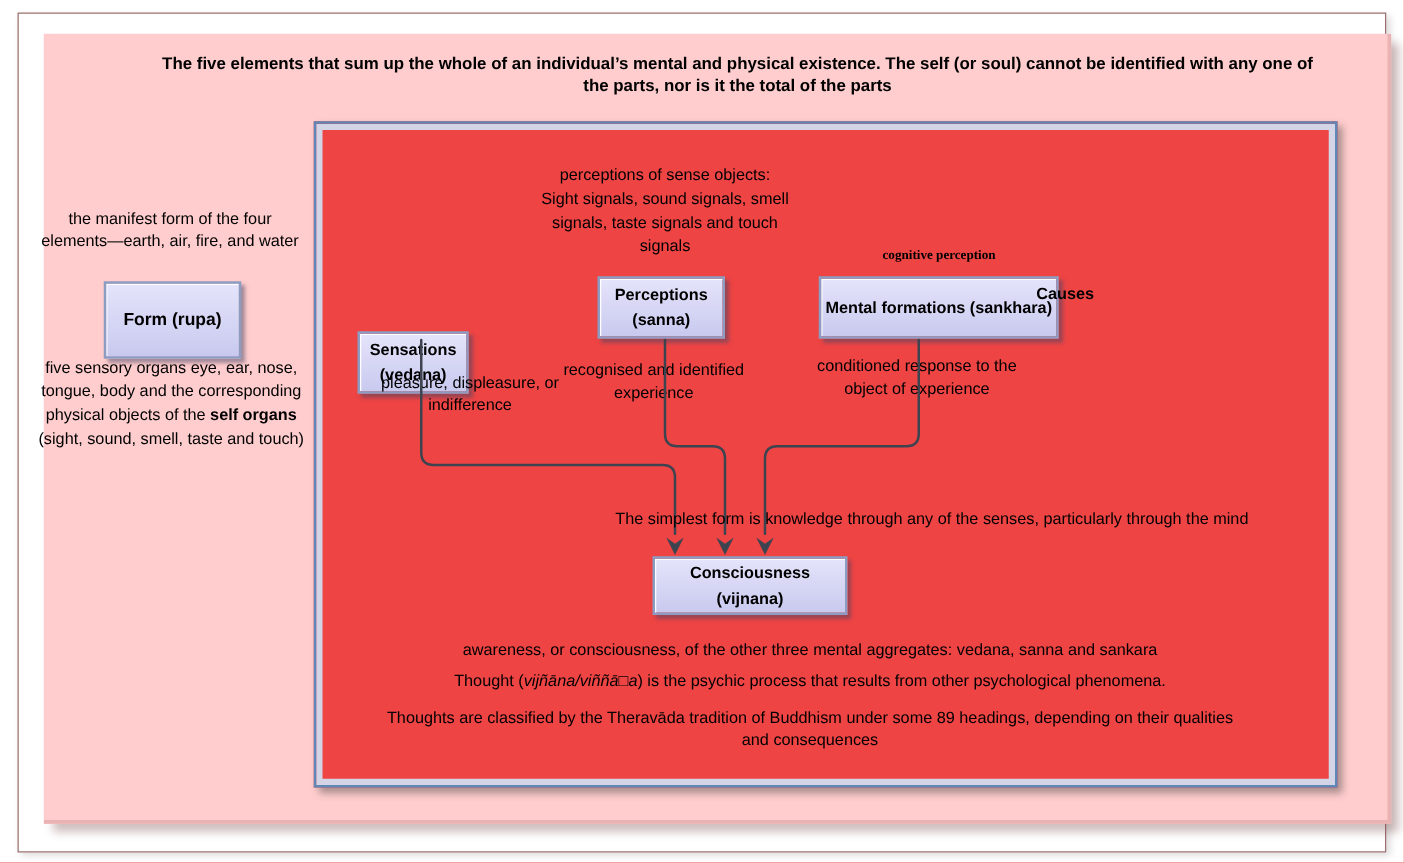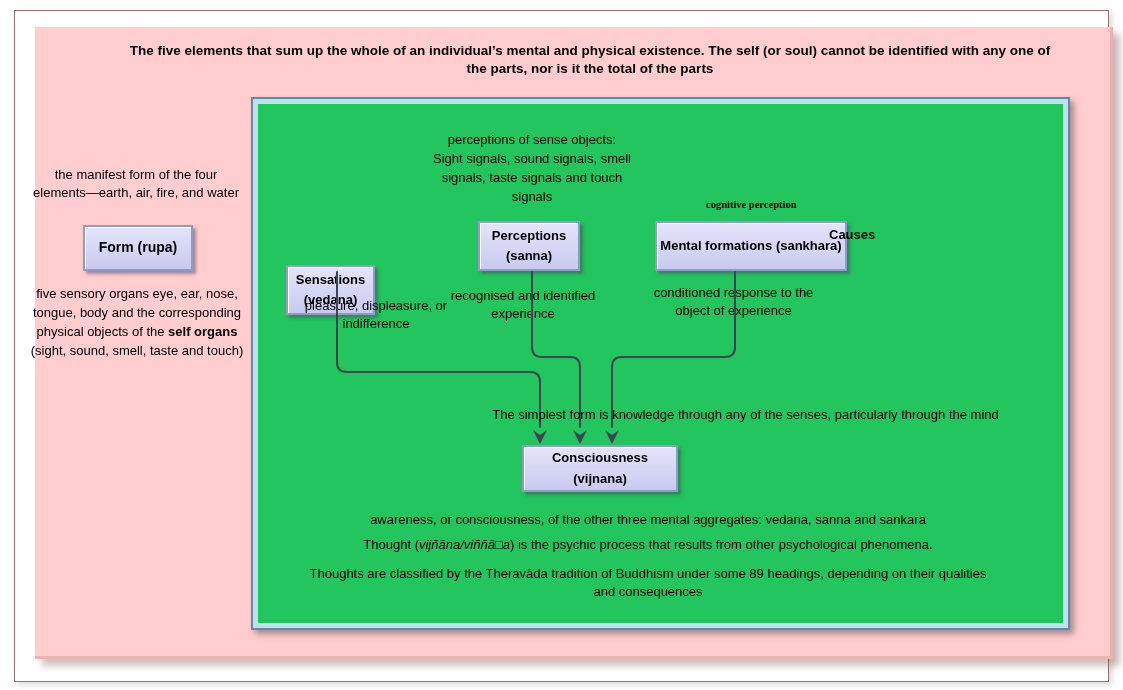--- a/index.html
+++ b/index.html
@@ -25,21 +25,21 @@
   .node{
     position:absolute;box-sizing:border-box;
     background:linear-gradient(180deg,#e4e4fb 0%,#c9c9ef 100%);
     border:2px solid #8d9cc2;
     box-shadow:3px 3px 3px rgba(70,70,100,0.5), inset 1px 1px 0 rgba(255,255,255,0.95);
     display:flex;align-items:center;justify-content:center;
     text-align:center;font-weight:bold;font-size:13px;line-height:1.55;
   }
   .blue-panel{
     position:absolute;left:251px;top:97px;width:819px;height:533px;
-    box-sizing:border-box;background:#22c55e;border:2px solid #5f88b8;
+    box-sizing:border-box;background:#ef4444;border:2px solid #5f88b8;
     box-shadow:4px 4px 6px rgba(60,60,60,0.45), inset 0 0 0 5px rgba(208,228,249,0.9);
   }
   .blue-panel .note{font-size:13px;}
   .cog-label{
     position:absolute;left:453px;top:100px;width:120px;
     font-family:"Liberation Serif", serif;font-weight:bold;font-size:10.5px;
   }
   .causes{position:absolute;left:576px;top:128px;font-weight:bold;font-size:13px;}
   svg.connectors{position:absolute;left:0;top:0;pointer-events:none;}
   .small-note{font-size:12.5px;}
@@ -49,21 +49,21 @@
 <body>
 
 <div class="frame">
   <div class="pink-panel"></div>
 </div>
 
 <div class="title">The five elements that sum up the whole of an individual’s mental and physical existence. The self (or soul) cannot be identified with any one of the parts, nor is it the total of the parts</div>
 
 <div class="note" style="left:30px;top:166px;width:212px;text-align:center;">the manifest form of the four elements—earth, air, fire, and water</div>
 
-<div class="node" style="left:83px;top:225px;width:110px;height:46px;font-size:14px;">
+<div class="node" style="left:83px;top:225px;width:110px;height:62px;font-size:14px;">
   <span>Form (rupa)</span>
 </div>
 
 <div class="note" style="left:28px;top:285px;width:218px;line-height:1.45;"><span>five sensory organs eye, ear, nose, tongue, body and the corresponding physical objects of the </span><b>self organs</b><span> (sight, sound, smell, taste and touch)</span></div>
 
 <div class="blue-panel">
 
   <div class="note" style="left:179px;top:32px;width:200px;line-height:1.45;">perceptions of sense objects: Sight signals, sound signals, smell signals, taste signals and touch signals</div>
 
   <div class="cog-label">cognitive perception</div>

